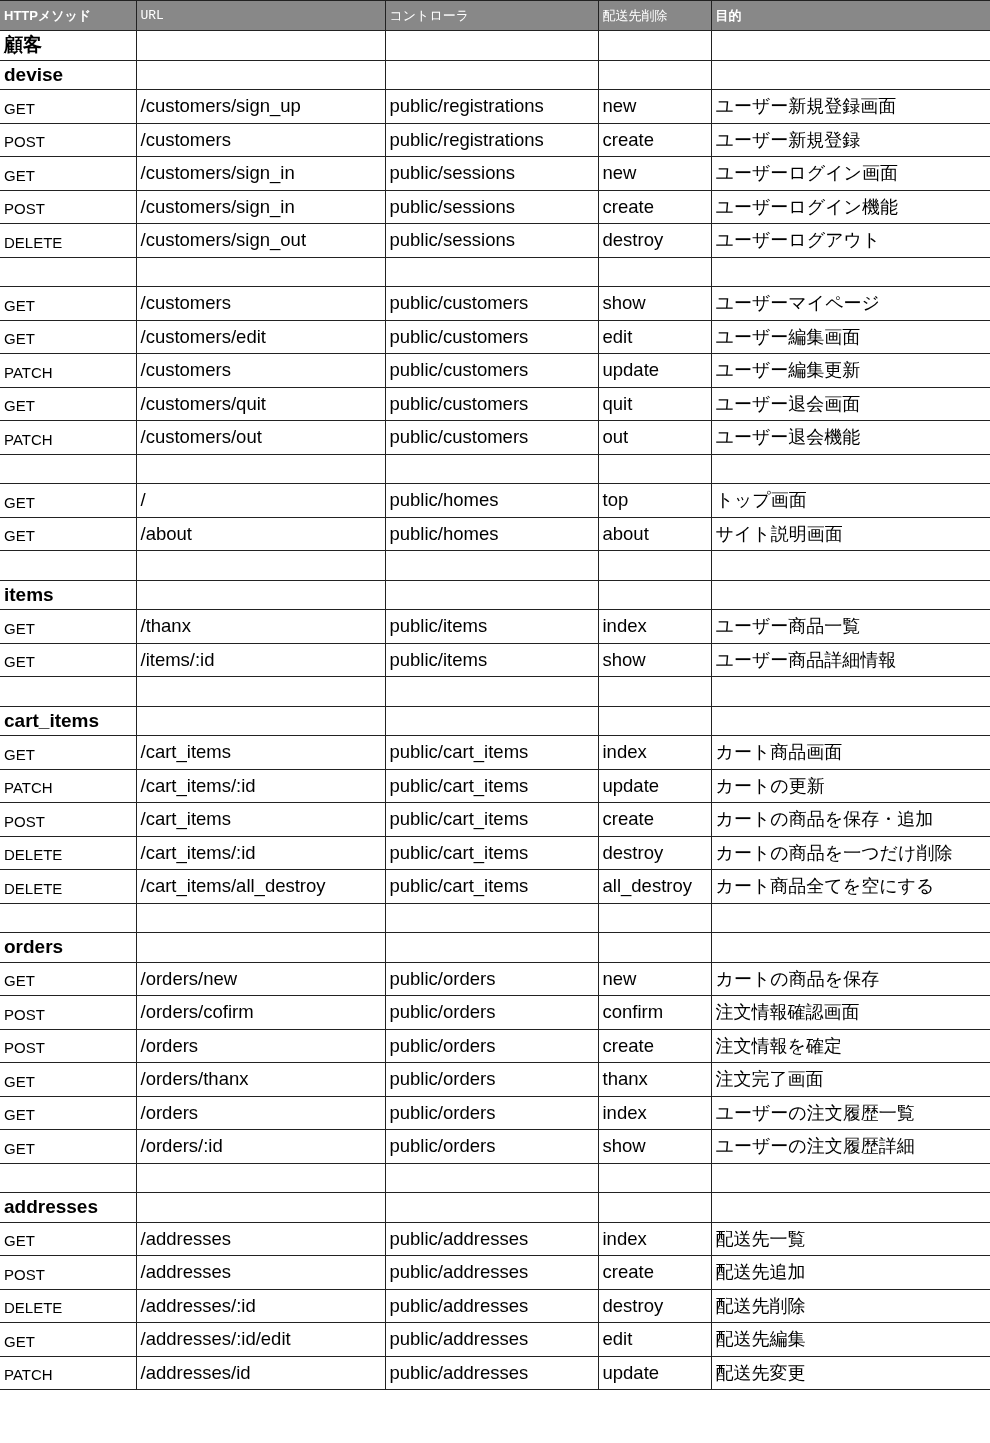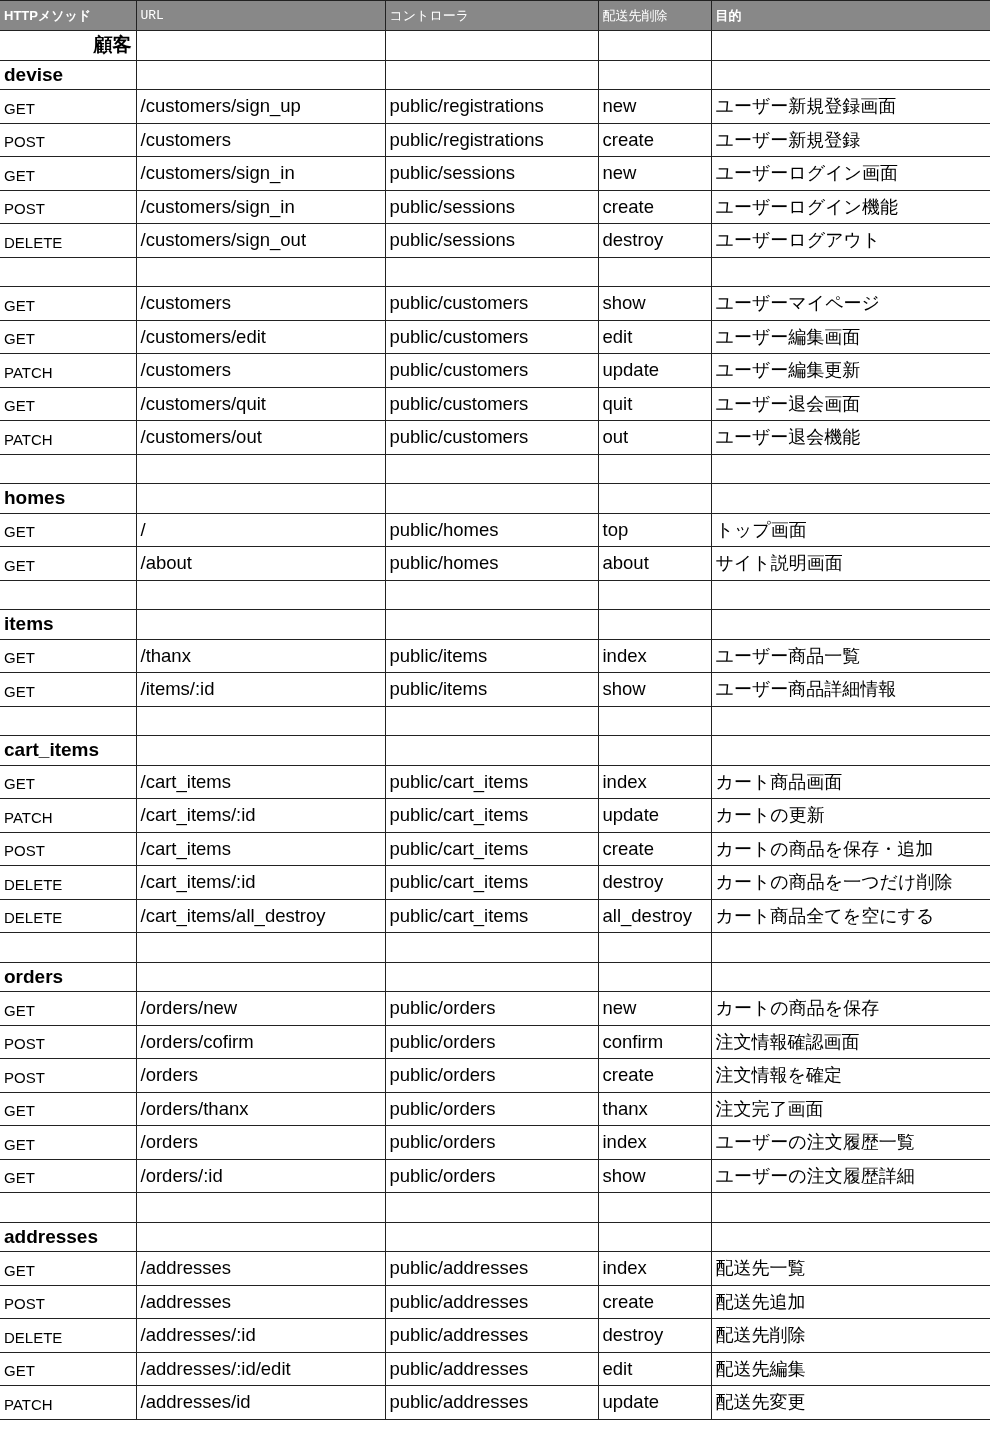--- a/index.html
+++ b/index.html
@@ -5,21 +5,21 @@
   html,body{margin:0;padding:0;background:#fff;}
   body{width:990px;height:1443px;overflow:hidden;font-family:"Liberation Sans","DejaVu Sans",sans-serif;color:#000;}
   table{border-collapse:collapse;table-layout:fixed;width:990px;}
   col.c1{width:136px;} col.c2{width:249px;} col.c3{width:213px;} col.c4{width:113px;} col.c5{width:279px;}
   th,td{border:1.5px solid #222;height:28.5px;padding:0 4px;white-space:nowrap;overflow:hidden;text-align:left;vertical-align:middle;}
   th{background:#888888;color:#ffffff;font-weight:bold;font-size:13px;height:29px;}
   th.lbl{font-weight:normal;font-family:Liberation Mono, monospace;}
   td{font-size:18.5px;}
   td.method{font-size:15px;padding-top:4px;}
   td.group{font-weight:bold;font-size:19px;}
-  td.group.jp{font-size:19px;text-align:right;}
+  td.group.jp{font-size:19px;}
   td.purpose{font-size:18px;}
   tr.spacer td{height:28.5px;}
   td:first-child, th:first-child{border-left:none;}
 </style>
 </head>
 <body>
 
 <table>
   <colgroup>
       <col class="c1">
@@ -130,27 +130,20 @@
         <td class="purpose">ユーザー退会機能</td>
       </tr>
       <tr class="spacer">
         <td></td>
         <td></td>
         <td></td>
         <td></td>
         <td></td>
       </tr>
       <tr>
-        <td class="group">homes</td>
-        <td></td>
-        <td></td>
-        <td></td>
-        <td></td>
-      </tr>
-      <tr>
         <td class="method">GET</td>
         <td>/</td>
         <td>public/homes</td>
         <td>top</td>
         <td class="purpose">トップ画面</td>
       </tr>
       <tr>
         <td class="method">GET</td>
         <td>/about</td>
         <td>public/homes</td>

